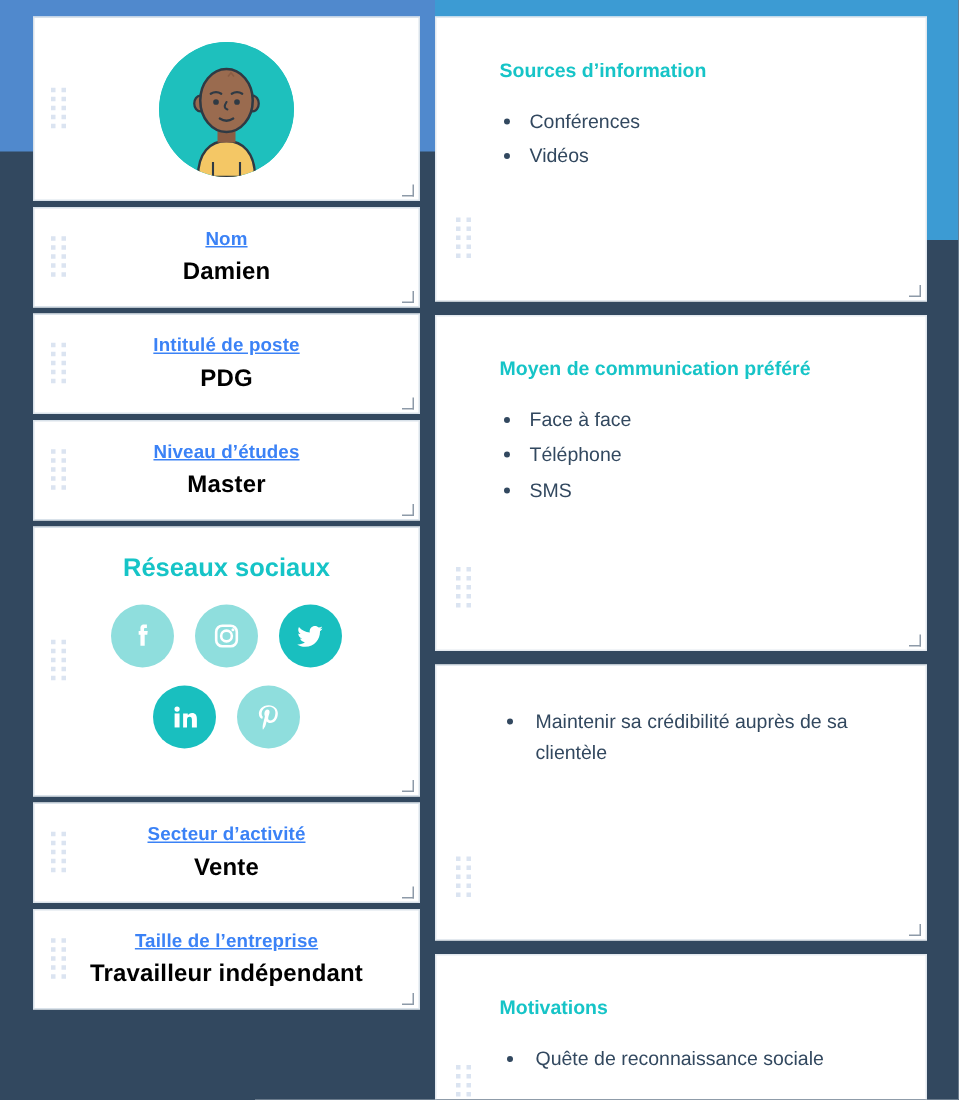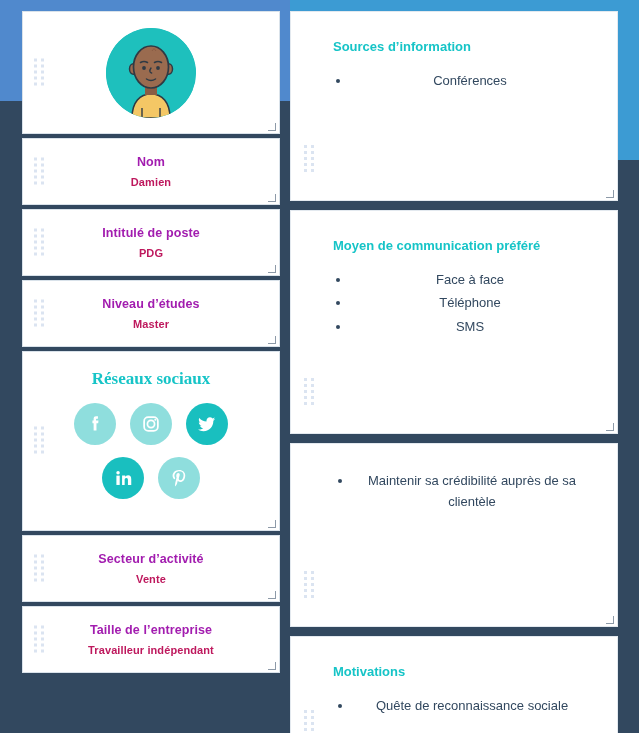--- a/index.html
+++ b/index.html
@@ -119,40 +119,40 @@
   
   .field-card {
     height: 67px;
     display: flex;
     flex-direction: column;
     align-items: center;
     justify-content: center;
     gap: 7px;
   }
   .field-label {
-    color: #a21caf;
+    color: #3b82f6;
     font-size: 12.5px;
     font-weight: bold;
     letter-spacing: .1px;
+    text-decoration: underline;
   }
   .field-value {
-    color: #be185d;
-    font-size: 11px;
+    color: #000000;
+    font-size: 16px;
     font-weight: bold;
     letter-spacing: .1px;
   }
 
   
   .social-card {
     height: 180px;
     padding-top: 17px;
     display: flex;
     flex-direction: column;
     align-items: center;
-    font-family: Liberation Serif, serif;
   }
   .social-title {
     color: #16c4c7;
     font-size: 17px;
     font-weight: bold;
     margin-bottom: 14px;
   }
   .social-row {
     display: flex;
     justify-content: center;
@@ -171,21 +171,21 @@
   .si-soft   { background: #8fdedd; }
 
   
   .section-title {
     color: #16c4c7;
     font-size: 13px;
     font-weight: bold;
     line-height: 1.45;
     margin-bottom: 13px;
   }
-  .bullets { list-style: none; text-align: center; }
+  .bullets { list-style: none; }
   .bullets li {
     position: relative;
     color: #32485f;
     font-size: 13px;
     font-weight: 500;
     line-height: 1.65;
     padding-left: 20px;
     margin-bottom: 2px;
   }
   .bullets li::before {
@@ -416,20 +416,21 @@
           <i></i>
           <i></i>
           <i></i>
           <i></i>
           <i></i>
           <i></i>
       </span>
       <div class="section-title">Sources d’information</div>
       <ul class="bullets">
         <li>Conférences</li>
+        <li>Vidéos</li>
       </ul>
       <span class="resize-corner"></span>
     </div>
 
     <div class="card-right rc-comm">
       <span class="drag-handle">
         <i></i>
           <i></i>
           <i></i>
           <i></i>

